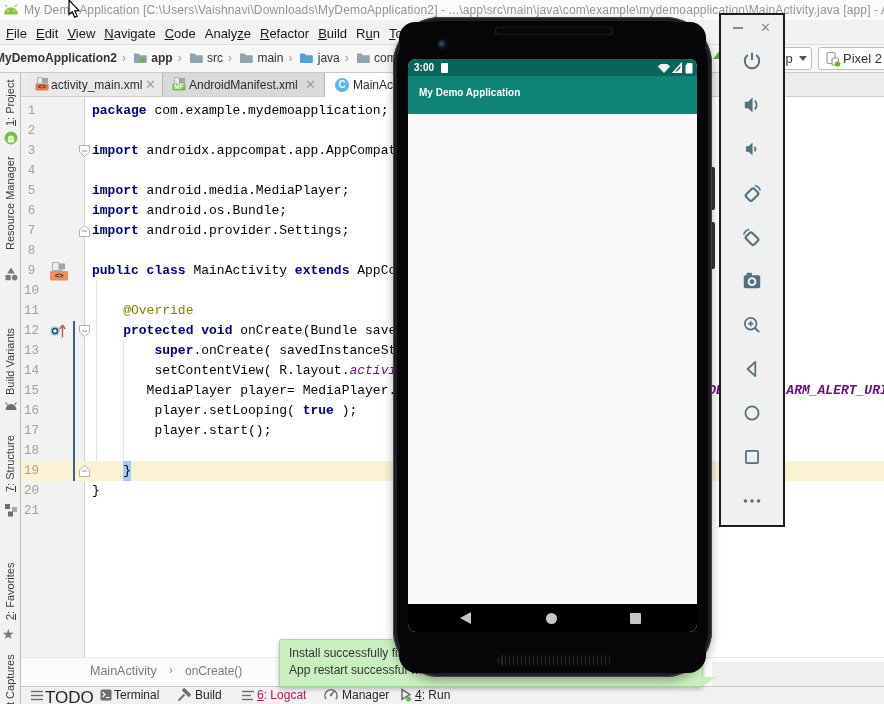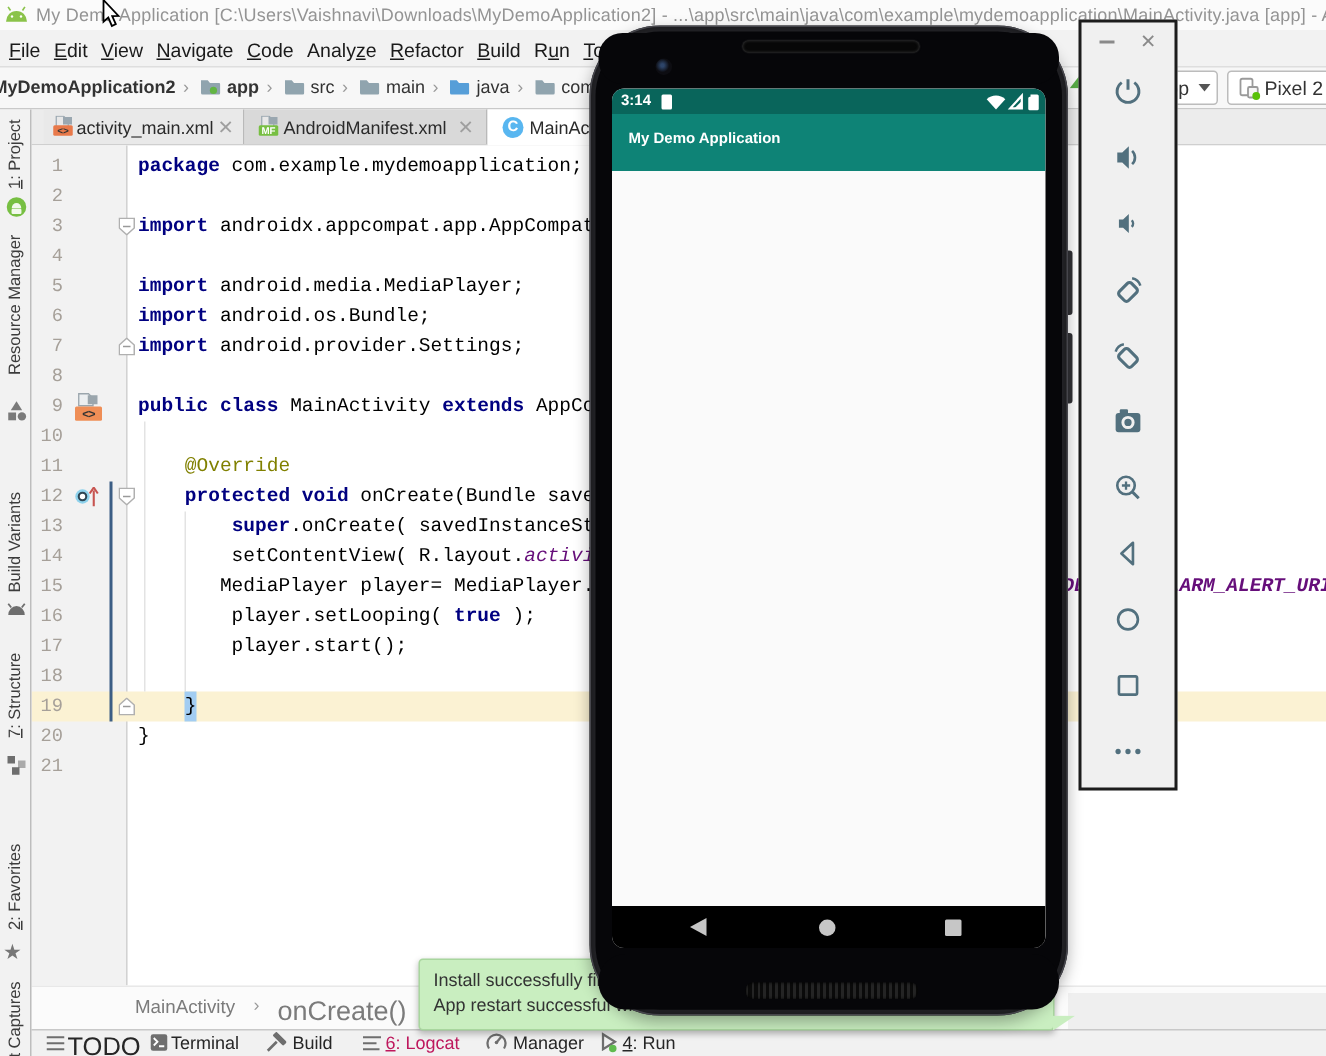--- a/index.html
+++ b/index.html
@@ -87,21 +87,21 @@
 <div class="abs" style="left:21px;top:97px;width:64px;height:560px;background:#f2f2f2;"></div>
 <div class="abs" style="left:84px;top:97px;width:1px;height:560px;background:#d2d2d2;"></div>
 
 <div class="abs" style="left:21px;top:461px;width:863px;height:20px;background:#fbf2d3;"></div>
 
 <div class="abs" style="left:73px;top:321px;width:2px;height:160px;background:#3c5e85;"></div>
 
 <div class="abs" style="left:96px;top:281px;width:1px;height:180px;background:#e3e3e3;"></div>
 <div class="abs" style="left:123px;top:341px;width:1px;height:120px;background:#e3e3e3;"></div>
 
-<div id="lnums" class="abs mono" style="left:21px;top:101px;width:21px;font-size:12.5px;line-height:20px;color:#a6a099;text-align:right;">1
+<div id="lnums" class="abs mono" style="left:21px;top:101px;width:21px;font-size:12.5px;line-height:20px;color:#a6a099;text-align:center;">1
 2
 3
 4
 5
 6
 7
 8
 9
 10
 11
@@ -148,21 +148,21 @@
   <circle cx="7" cy="9" r="2.5" fill="#fff" stroke="#2e4654" stroke-width="1.4"></circle>
   <path d="M14.5 15.5 V5 M14.5 3 L11.8 7 M14.5 3 L17.2 7" stroke="#c75450" stroke-width="1.4" fill="none"></path>
 </svg>
 
 <div id="code" class="abs mono" style="left:92px;top:101px;font-size:13px;line-height:20px;white-space:pre;color:#000;"><div style="height:20px;"><span class="k">package</span> com.example.mydemoapplication;</div><div style="height:20px;"></div><div style="height:20px;"><span class="k">import</span> androidx.appcompat.app.AppCompatActivity;</div><div style="height:20px;"></div><div style="height:20px;"><span class="k">import</span> android.media.MediaPlayer;</div><div style="height:20px;"><span class="k">import</span> android.os.Bundle;</div><div style="height:20px;"><span class="k">import</span> android.provider.Settings;</div><div style="height:20px;"></div><div style="height:20px;"><span class="k">public class</span> MainActivity <span class="k">extends</span> AppCompatActivity {</div><div style="height:20px;"></div><div style="height:20px;">    <span class="ann">@Override</span></div><div style="height:20px;">    <span class="k">protected void</span> onCreate(Bundle savedInstanceState) {</div><div style="height:20px;">        <span class="k">super</span>.onCreate( savedInstanceState );</div><div style="height:20px;">        setContentView( R.layout.<span class="fld">activity_main</span> );</div><div style="height:20px;">       MediaPlayer player= MediaPlayer.create(MainActivity.this, Settings.Syste<span class="sfld">DEFAULT_ALARM_ALERT_URI</span>);</div><div style="height:20px;">        player.setLooping( <span class="k">true</span> );</div><div style="height:20px;">        player.start();</div><div style="height:20px;"></div><div style="height:20px;">    <span style="background:#a2cdf2;display:inline-block;">}</span></div><div style="height:20px;">}</div><div style="height:20px;"></div></div>
 
 <div class="abs" style="left:21px;top:657px;width:863px;height:29px;background:#fbfbfb;border-top:1px solid #e8e8e8;box-sizing:border-box;"></div>
 <div class="abs" style="left:712px;top:662px;width:172px;height:24px;background:#efefef;"></div>
 <div class="abs" style="left:90px;top:664px;font-size:12.5px;color:#7b7b7b;">MainActivity</div>
 <div class="abs" style="left:169px;top:663px;font-size:12px;color:#9a9a9a;">›</div>
-<div class="abs" style="left:185px;top:664px;font-size:18px;color:#7b7b7b;">onCreate()</div>
+<div class="abs" style="left:185px;top:664px;font-size:12px;color:#7b7b7b;">onCreate()</div>
 
 <div class="abs" style="left:0;top:686px;width:884px;height:18px;background:#f1f1f1;border-top:1px solid #c8c8c8;box-sizing:border-box;"></div>
 <div id="bottombar">
     <svg class="abs" style="left:31px;top:690px;" width="12" height="11" viewBox="0 0 12 11">
       <g stroke="#6e6e6e" stroke-width="1.4">
         <line x1="0" y1="1.5" x2="12" y2="1.5"></line>
         <line x1="0" y1="5.5" x2="12" y2="5.5"></line>
         <line x1="0" y1="9.5" x2="12" y2="9.5"></line>
       </g>
     </svg>
@@ -243,21 +243,21 @@
 <div class="abs" style="left:710px;top:222px;width:5px;height:47px;background:#323236;border-radius:2px;z-index:9;"></div>
 <div class="abs" style="left:399px;top:22px;width:307px;height:34px;background:#060609;border-radius:16px;z-index:10;"></div>
 
 <div class="abs" style="left:495px;top:27px;width:118px;height:8px;background:#070707;border-radius:4px;z-index:11;box-shadow:inset 0 0 2px #3a3a3a,0 0 1px #444;"></div>
 
 <div class="abs" style="left:437px;top:39px;width:11px;height:11px;border-radius:50%;background:radial-gradient(circle at 42% 42%, #2d4468 0 12%, #0d0d12 50%);z-index:11;"></div>
 <div class="abs" style="left:399px;top:636px;width:307px;height:37px;background:#060609;border-radius:18px;z-index:10;"></div>
 
 <div class="abs" id="screen" style="left:408px;top:59px;width:289px;height:573px;border-radius:8px;overflow:hidden;z-index:11;background:#fafafa;">
   <div style="position:absolute;left:0;top:0;width:289px;height:17px;background:#09655b;"></div>
-  <div style="position:absolute;left:6px;top:3px;font-size:10px;font-weight:bold;color:#fff;">3:14</div>
+  <div style="position:absolute;left:6px;top:3px;font-size:10px;font-weight:bold;color:#fff;">3:00</div>
   <div style="position:absolute;left:33px;top:4px;width:7px;height:10px;background:#fff;border-radius:1px;"></div>
   <svg style="position:absolute;left:249px;top:3px;" width="40" height="12" viewBox="0 0 40 12">
     <path d="M0.8 4.2 A9 9 0 0 1 13.2 4.2 L7 11 Z" fill="#fff"></path>
     <path d="M16.5 10.2 L24.2 10.2 L24.2 1.8 Z" fill="none" stroke="#fff" stroke-width="1.5"></path>
     <path d="M19.5 10 L24.5 10 L24.5 5 Z" fill="#fff"></path>
     <path d="M30 1 h4.5 a1 1 0 0 1 1 1 v8.5 a1 1 0 0 1 -1 1 h-5 a1 1 0 0 1 -1 -1 V3.5 a1 1 0 0 1 1 -1 h0.5 Z" fill="#fff"></path>
   </svg>
   <div style="position:absolute;left:0;top:17px;width:289px;height:38px;background:#0e8376;"></div>
   <div style="position:absolute;left:11px;top:28px;font-size:10px;font-weight:bold;color:#fff;">My Demo Application</div>
   <div style="position:absolute;left:0;top:545px;width:289px;height:28px;background:#000;"></div>

